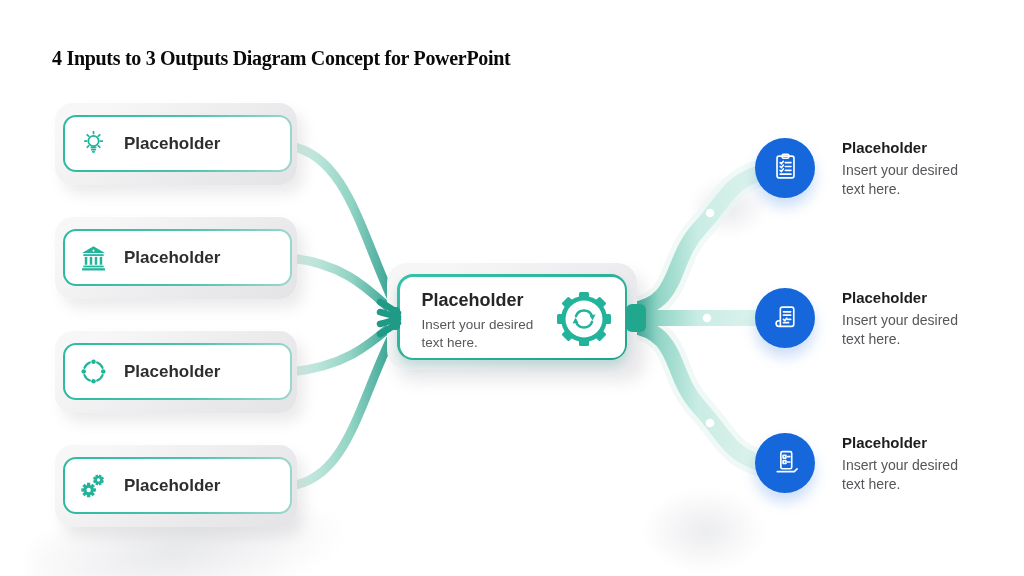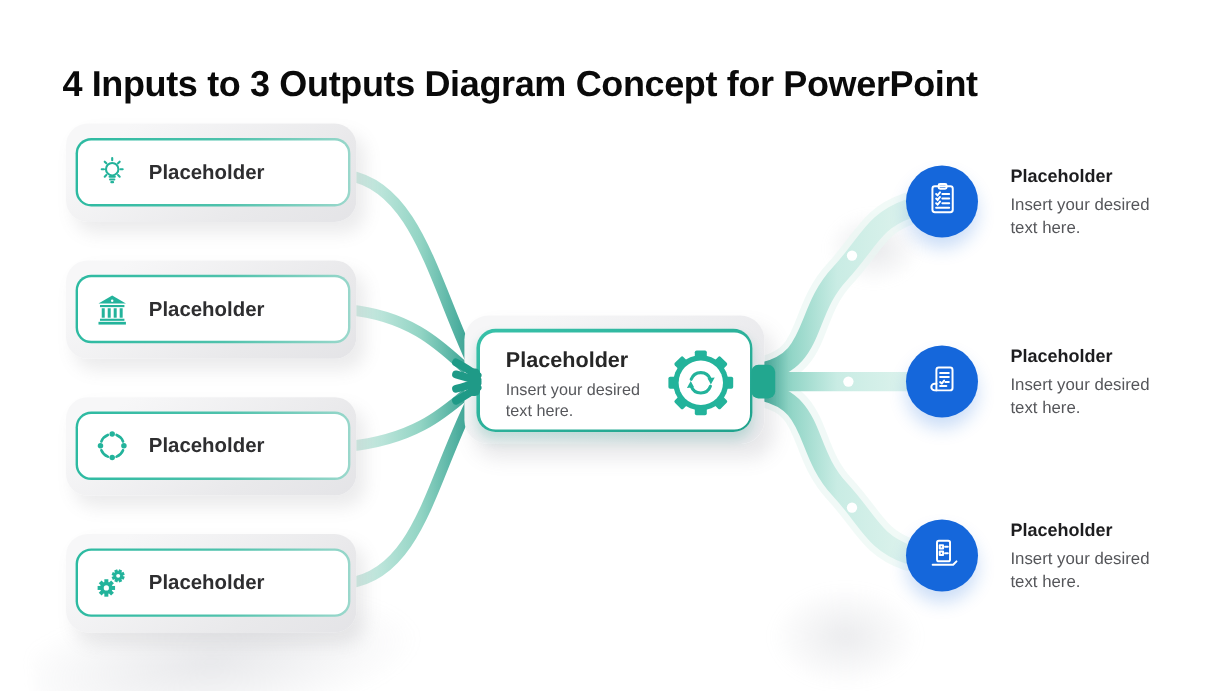--- a/index.html
+++ b/index.html
@@ -9,22 +9,22 @@
   .blob1{left:28px;top:502px;width:330px;height:105px;transform:rotate(-7deg);
          background:radial-gradient(ellipse at 45% 45%, rgba(178,180,189,.30), rgba(255,255,255,0) 68%);filter:blur(5px);}
   .blob2{left:688px;top:176px;width:80px;height:62px;
          background:radial-gradient(ellipse, rgba(184,186,194,.32), rgba(255,255,255,0) 70%);filter:blur(4px);}
   .blob3{left:642px;top:488px;width:125px;height:85px;
          background:radial-gradient(ellipse, rgba(184,186,194,.28), rgba(255,255,255,0) 70%);filter:blur(5px);}
 
   .connectors{position:absolute;left:0;top:0;z-index:1;}
   .connectors-top{position:absolute;left:0;top:0;z-index:3;pointer-events:none;}
 
-  .page-title{position:absolute;left:52px;top:34px;z-index:2;font-size:30px;font-weight:600;
-              color:#0a0a0a;letter-spacing:-0.3px;}
+  .page-title{position:absolute;left:52px;top:34px;z-index:2;font-size:20px;font-weight:600;
+              color:#0a0a0a;letter-spacing:-0.3px;font-family:Liberation Serif, serif;}
 
   
   .input-card{position:absolute;left:55px;width:242px;height:82px;z-index:2;border-radius:18px;
               background:linear-gradient(145deg,#f7f7f8 15%,#e9e9eb 70%,#e4e4e7);
               box-shadow:7px 9px 14px rgba(110,110,122,.14);}
   .box-frame{position:absolute;left:8px;top:12px;width:229px;height:57px;border-radius:13px;
              background:linear-gradient(95deg,#2cbaa1,#4fc2ac 55%,#9bd8cc);
              padding:2px;box-sizing:border-box;}
   .box-inner{width:100%;height:100%;background:#ffffff;border-radius:11px;display:flex;
              align-items:center;padding-left:15px;gap:17px;box-sizing:border-box;}

